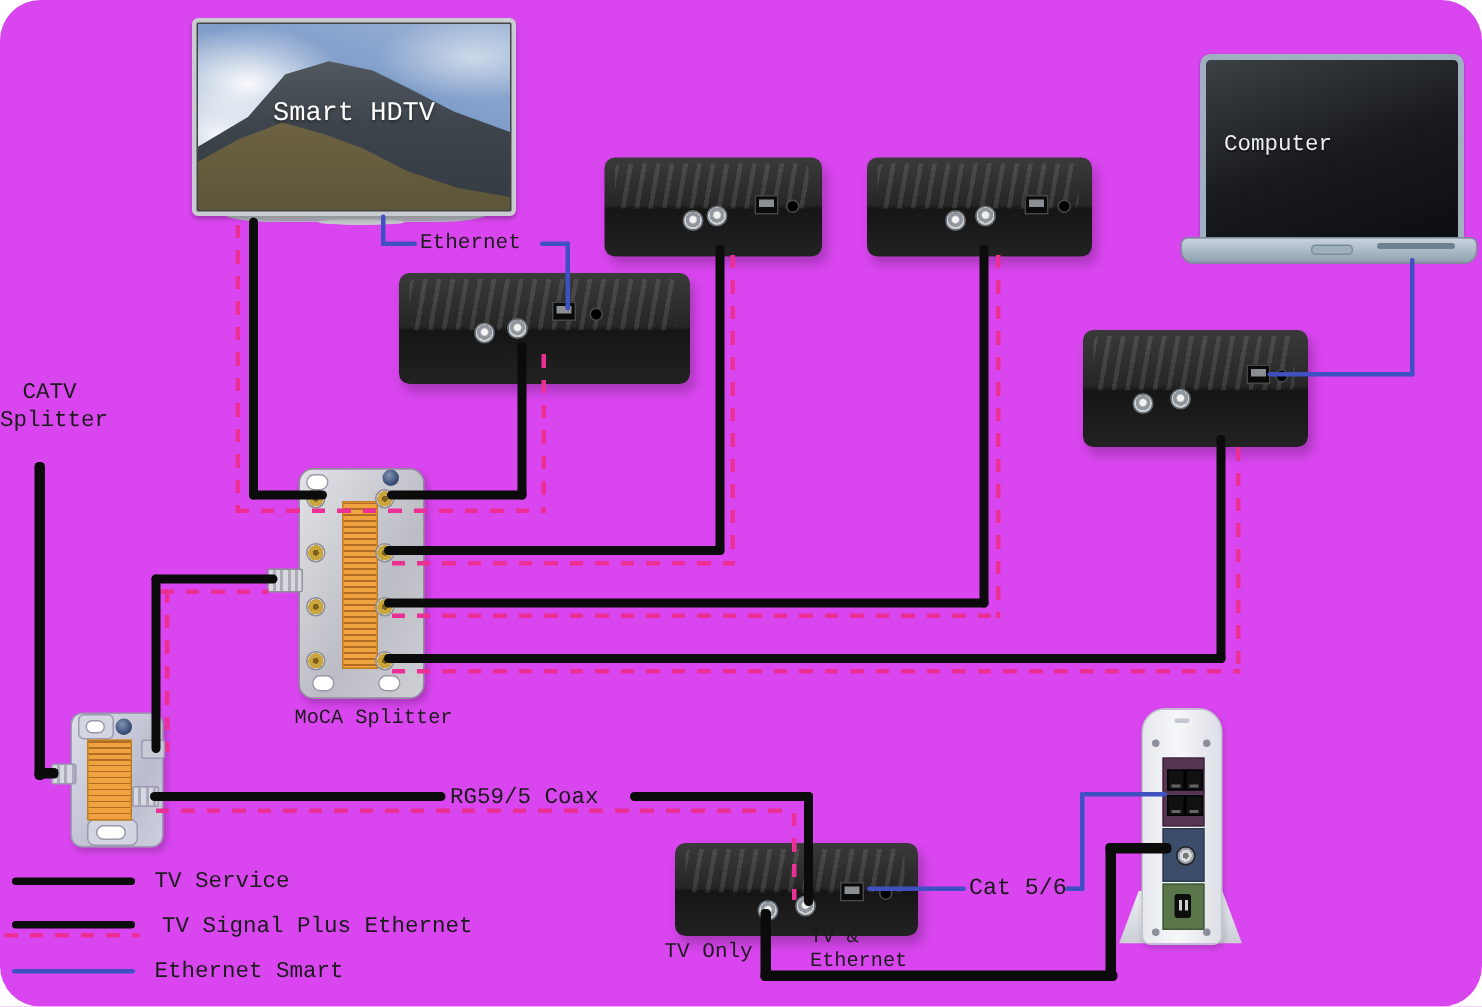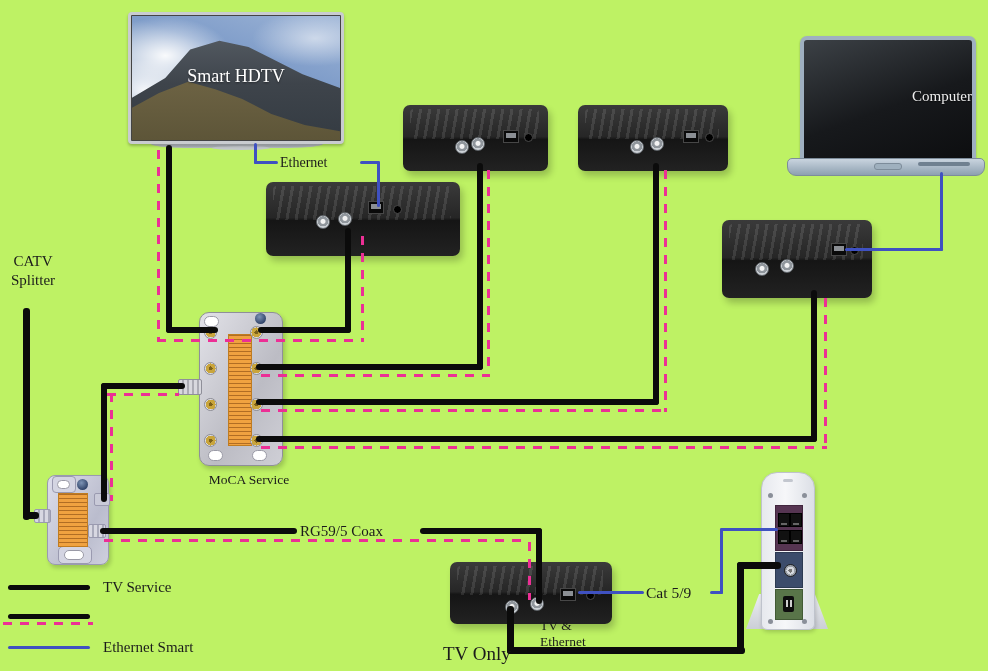--- a/index.html
+++ b/index.html
@@ -1,17 +1,17 @@
 <!DOCTYPE html>
 <html><head>
 <meta charset="utf-8">
 <style>
   html,body{margin:0;padding:0;background:#fff;}
-  #canvas{position:relative;width:988px;height:671px;background:#bef264;overflow:hidden;
-          font-family:Liberation Serif, serif;color:#1b1b1b;}
+  #canvas{position:relative;width:988px;height:671px;background:#d946ef;overflow:hidden;
+          font-family:Liberation Mono, monospace;color:#1b1b1b;border-radius:27px;}
   .abs{position:absolute;}
 
   
   .cbl{position:absolute;background:#0b0b0b;border-radius:3px;z-index:30;}
   .dshv{position:absolute;width:3px;z-index:29;
         background-image:repeating-linear-gradient(180deg,#ec2f95 0 9px,transparent 9px 17px);}
   .dshh{position:absolute;height:3px;z-index:29;
         background-image:repeating-linear-gradient(90deg,#ec2f95 0 9px,transparent 9px 17px);}
   .eth-c{position:absolute;background:#3f51c1;border-radius:2px;z-index:28;}
 
@@ -60,21 +60,21 @@
         clip-path:polygon(0% 66%,16% 50%,28% 27%,42% 20%,56% 25%,68% 35%,82% 47%,100% 58%,100% 100%,0% 100%);"></div>
       <div class="abs" style="inset:0;background:linear-gradient(180deg,#7c7f53,#6c6243 55%,#5d5538);
         clip-path:polygon(0% 100%,0% 74%,13% 62%,27% 53%,40% 59%,53% 67%,67% 79%,83% 88%,100% 93%,100% 100%);"></div>
       <div class="abs" style="left:0;right:0;top:50px;text-align:center;color:#fff;font-size:18px;text-shadow:0 1px 2px rgba(0,0,0,.45);">Smart HDTV</div>
     </div>
   </div>
   <div class="abs" style="left:150px;top:138px;width:172px;height:8px;border-radius:40%/100%;background:linear-gradient(#e6e9ec,#a9afb5);border:1px solid #b4b9be;z-index:19;"></div>
   <div class="abs" style="left:212px;top:146px;width:58px;height:4px;border-radius:50%;background:#c3c7cb;z-index:19;"></div>
 
   <div class="abs" style="left:800px;top:36px;width:168px;height:118px;z-index:20;border:4px solid #9fb0c0;border-radius:7px 7px 2px 2px;background:linear-gradient(160deg,#3c4146,#17191c 55%,#0d0e10);box-shadow:0 1px 2px rgba(0,0,0,.3);">
-    <div class="abs" style="left:0;right:0;top:48px;text-align:right;color:#eee;font-size:15px;text-shadow:0 1px 1px rgba(0,0,0,.6);">Computer</div>
+    <div class="abs" style="left:12px;right:0;top:48px;text-align:left;color:#eee;font-size:15px;text-shadow:0 1px 1px rgba(0,0,0,.6);">Computer</div>
   </div>
   <div class="abs" style="left:787px;top:158px;width:196px;height:16px;border-radius:5px 5px 9px 9px;background:linear-gradient(#c9d4df,#8da0b0);border:1px solid #7d8c9a;z-index:20;">
     <div class="abs" style="left:86px;top:4px;width:26px;height:5px;border-radius:3px;background:#9fb0be;border:1px solid #7d8c9a;"></div>
     <div class="abs" style="left:130px;top:3px;width:52px;height:4px;border-radius:2px;background:#6f8090;"></div>
   </div>
 
   <div class="adapter" style="left:266px;top:182px;width:194px;height:74px;">
     <div class="coax" style="left:50px;top:33px;"></div>
     <div class="coax" style="left:72px;top:30px;"></div>
     <div class="ethp" style="left:102px;top:19px;"></div>
@@ -224,37 +224,38 @@
   <div class="eth-c" style="left:720px;top:528px;width:3px;height:66px;"></div>
   <div class="eth-c" style="left:720px;top:528px;width:58px;height:3px;"></div>
 
   <div class="lbl" style="left:280px;top:154px;font-size:14px;">Ethernet</div>
 
   <div class="lbl" style="left:0px;top:252px;width:66px;text-align:center;font-size:15px;line-height:19px;">
     <div>CATV</div>
     <div>Splitter</div>
   </div>
 
-  <div class="lbl" style="left:196px;top:471px;width:106px;text-align:center;font-size:13.5px;">MoCA Service</div>
+  <div class="lbl" style="left:196px;top:471px;width:106px;text-align:center;font-size:13.5px;">MoCA Splitter</div>
 
   <div class="lbl" style="left:300px;top:523px;font-size:15px;">RG59/5 Coax</div>
 
-  <div class="lbl" style="left:646px;top:584px;font-size:15.5px;">Cat 5/9</div>
-
-  <div class="lbl" style="left:443px;top:645px;font-size:19px;">TV Only</div>
+  <div class="lbl" style="left:646px;top:584px;font-size:15.5px;">Cat 5/6</div>
+
+  <div class="lbl" style="left:443px;top:627px;font-size:14px;">TV Only</div>
 
   <div class="lbl" style="left:540px;top:618px;font-size:13.5px;line-height:16px;">
     <div>TV &amp;</div>
     <div>Ethernet</div>
   </div>
 
   <div class="abs" style="left:0;top:575px;width:330px;height:90px;z-index:40;">
     <div class="abs" style="left:8px;top:10px;width:82px;height:5px;background:#0b0b0b;border-radius:3px;"></div>
     <div class="abs legend-text" style="left:103px;top:4px;">TV Service</div>
 
     <div class="abs" style="left:8px;top:39px;width:82px;height:5px;background:#0b0b0b;border-radius:3px;"></div>
     <div class="abs dshh" style="left:3px;top:47px;width:90px;"></div>
+    <div class="abs legend-text" style="left:108px;top:34px;">TV Signal Plus Ethernet</div>
 
     <div class="abs" style="left:8px;top:71px;width:82px;height:3px;background:#3f51c1;border-radius:2px;"></div>
     <div class="abs legend-text" style="left:103px;top:64px;">Ethernet Smart</div>
   </div>
 
 </div>
 
 </body></html>

